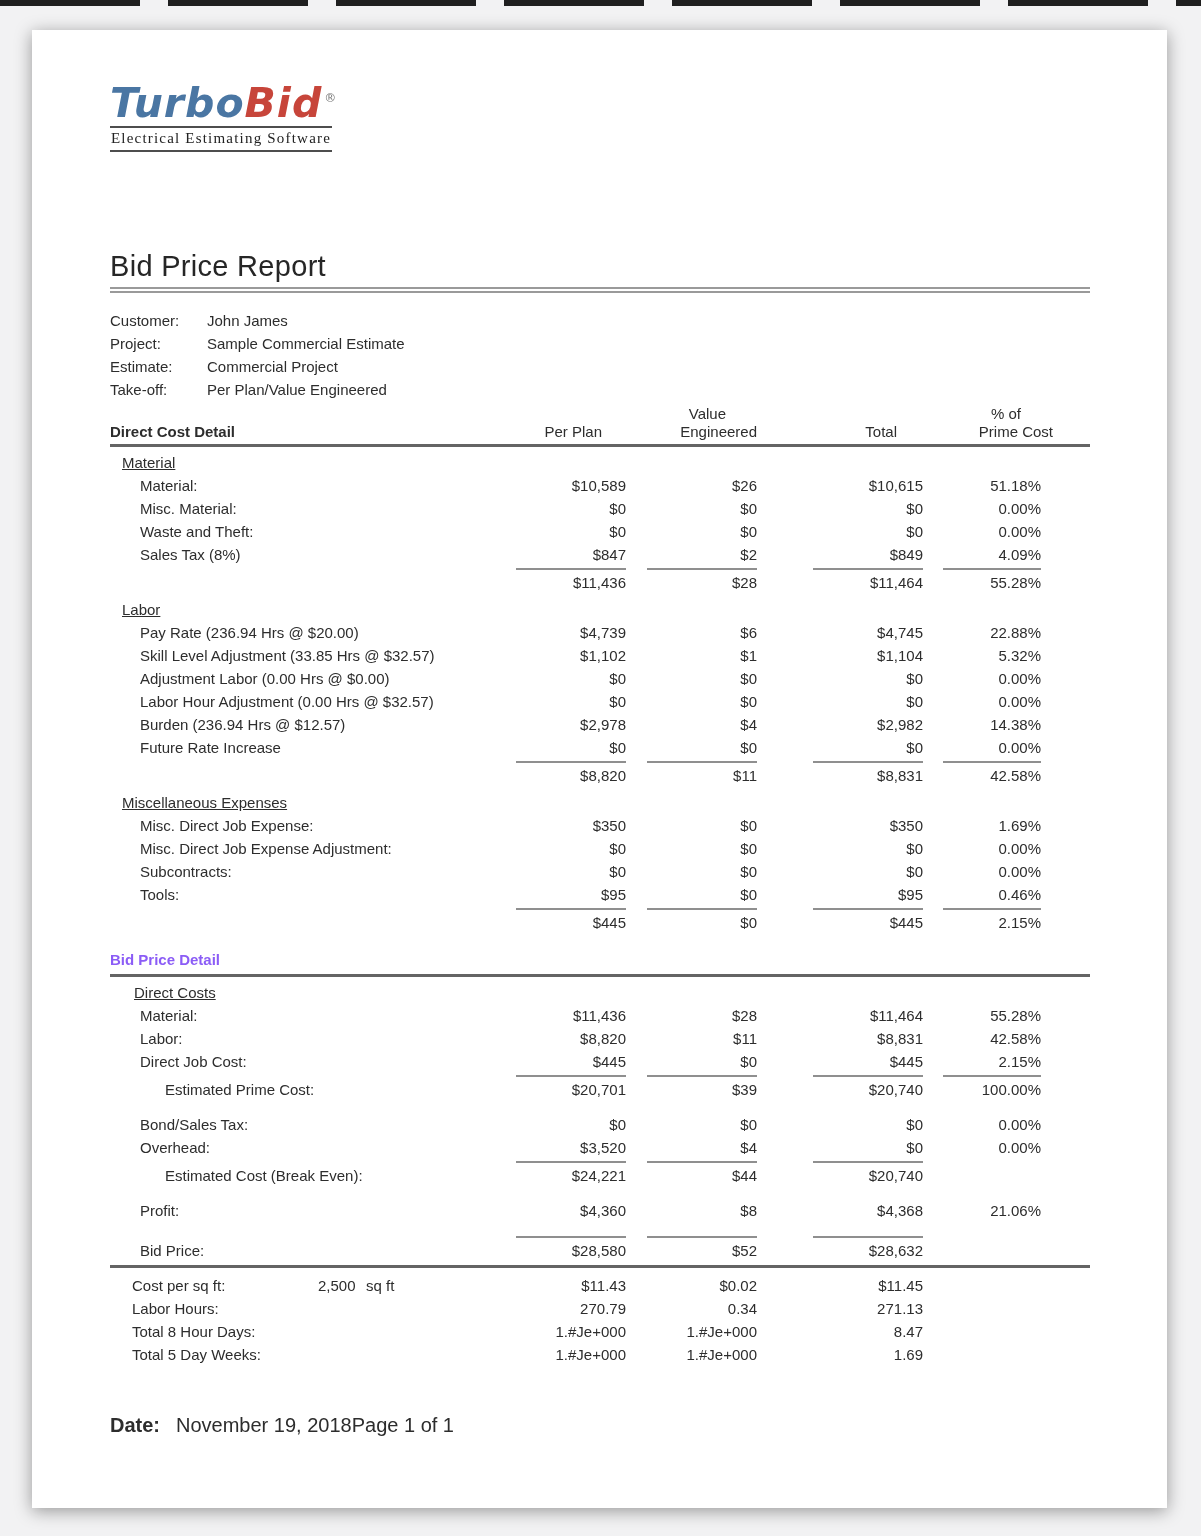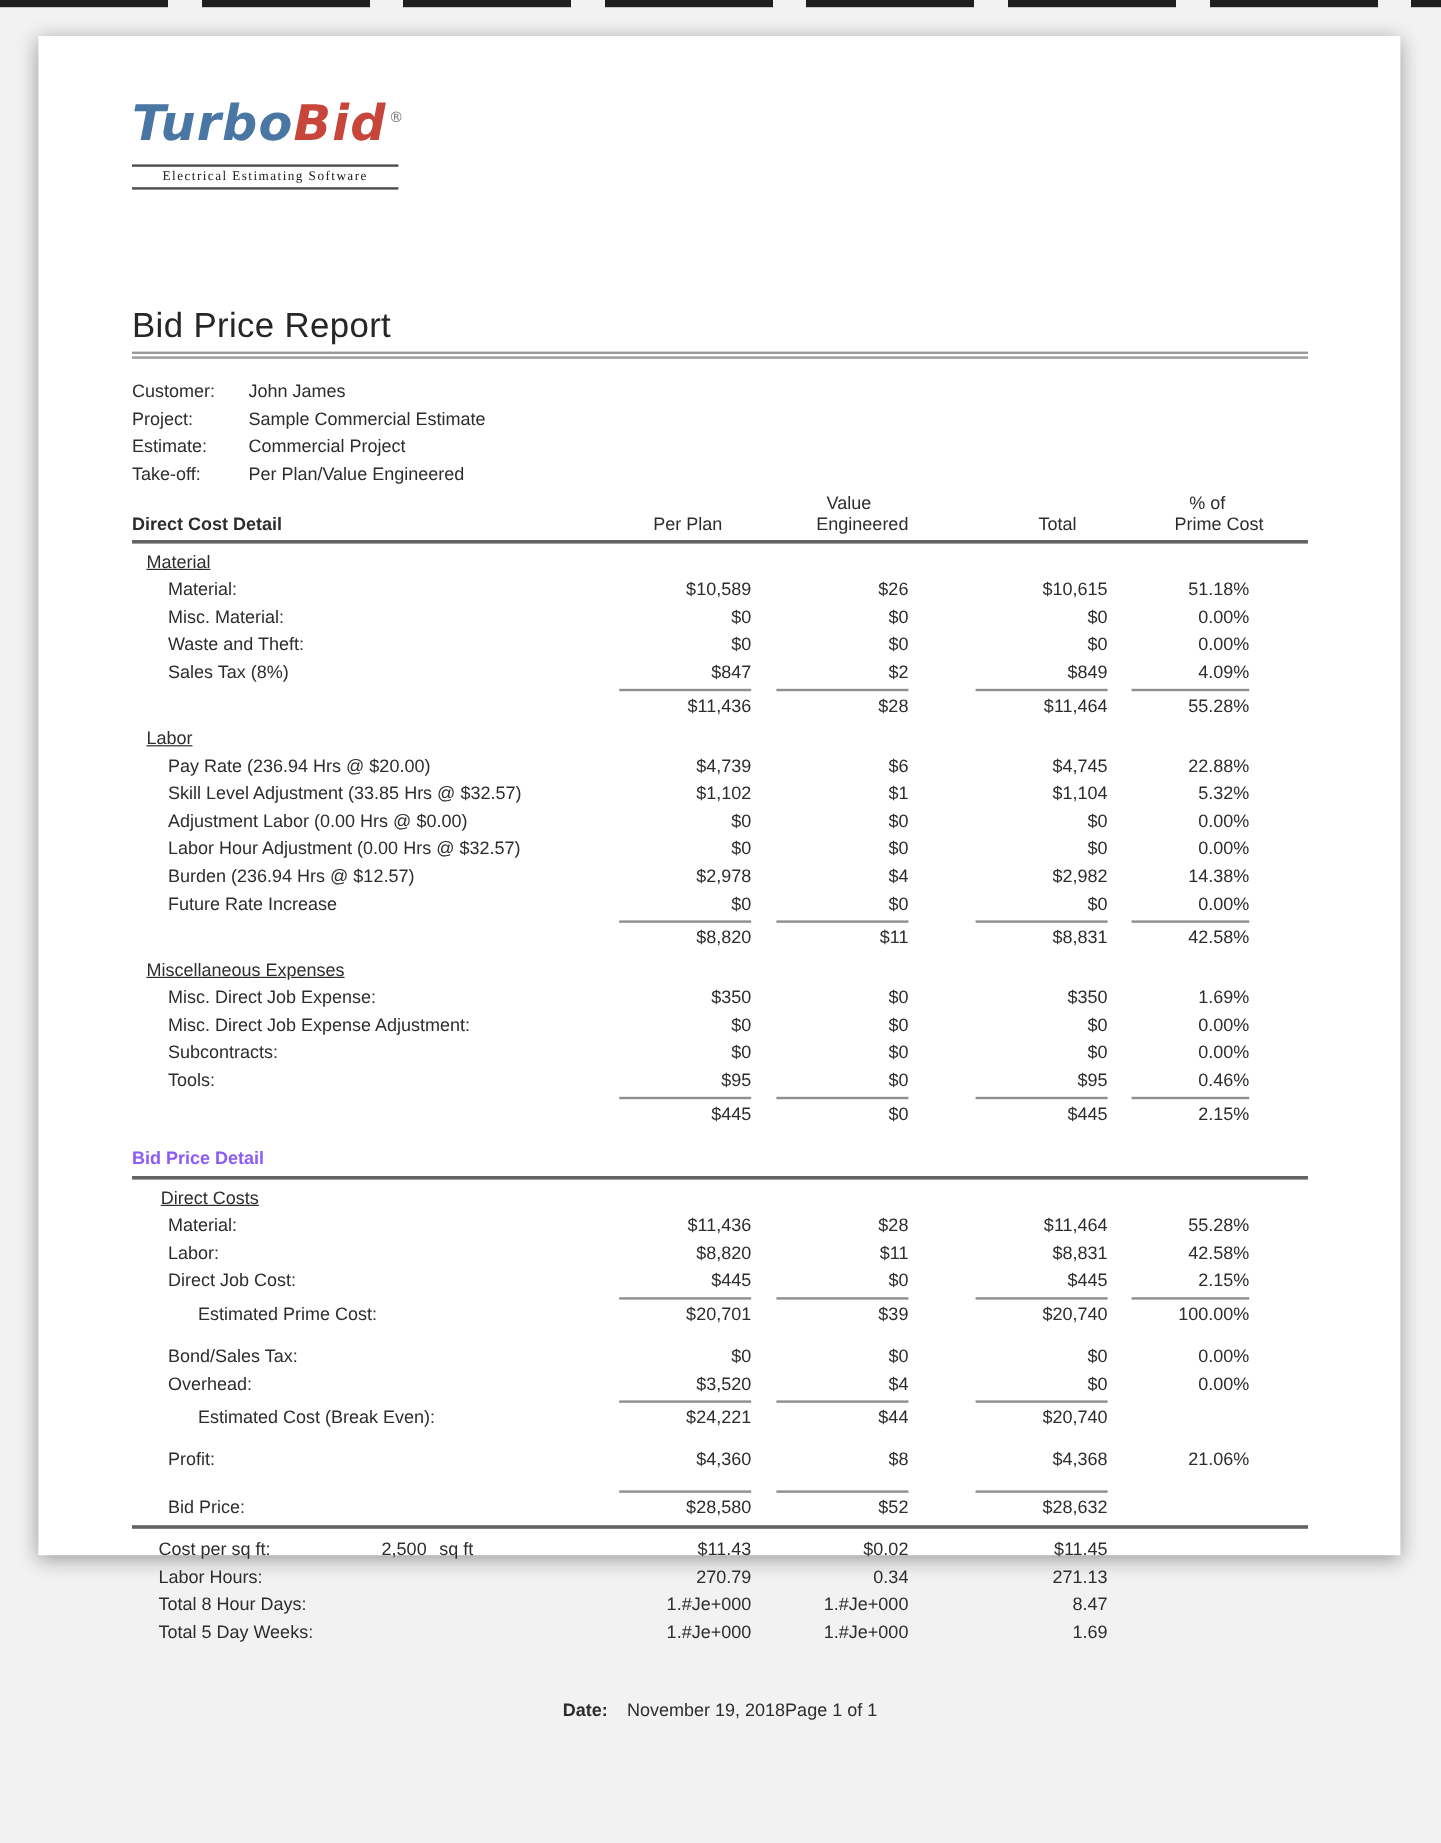--- a/index.html
+++ b/index.html
@@ -7,41 +7,41 @@
     background:#f2f2f3;
     font-family:"Liberation Sans", sans-serif;
     color:#2d2d2d;
   }
   .canvas{position:relative;width:1201px;height:1536px;overflow:hidden;background:#f2f2f3;}
   .top-strip{
     position:absolute;top:0;left:0;right:0;height:6px;
     background:repeating-linear-gradient(90deg,#1f1f1f 0 140px, rgba(31,31,31,0) 140px 168px);
   }
   .page{
-    position:absolute;left:32px;top:30px;width:1135px;height:1266px;
+    position:absolute;left:32px;top:30px;width:1135px;height:1478px;
     background:#ffffff;
     box-shadow:0 3px 16px rgba(0,0,0,0.38);
     padding:45px 77px 0 78px;
     box-sizing:border-box;
   }
   
   .logo{width:222px;}
   .logo-text{
     font-family:"DejaVu Sans", sans-serif;
     font-size:41px;font-weight:bold;font-style:italic;
     line-height:46px;letter-spacing:1px;white-space:nowrap;
   }
   .logo-turbo{color:#4a76a3;}
   .logo-bid{color:#c7453a;}
   .logo-reg{font-size:12px;color:#777;vertical-align:super;font-style:normal;font-weight:normal;margin-left:2px;}
   .logo-tagline{
     font-family:"Liberation Serif", serif;
-    font-size:11px;letter-spacing:1.2px;color:#222;
+    font-size:15px;letter-spacing:1.2px;color:#222;
     border-top:2px solid #4d4d4d;border-bottom:2px solid #4d4d4d;
-    padding:2px 0 3px;text-align:center;margin-top:11px;
+    padding:2px 0 3px;text-align:center;margin-top:0;
   }
   
   .title{font-size:29px;font-weight:400;margin:98px 0 0;letter-spacing:0.3px;color:#262626;}
   .title-rule{margin-top:4px;height:2px;border-top:2px solid #9a9a9a;border-bottom:2px solid #9a9a9a;}
   .meta{margin-top:16px;font-size:15px;}
   .meta-row{display:flex;line-height:23px;}
   .meta-label{width:97px;}
   
   .trow,.hdr-row,.rulerow{
     display:grid;
@@ -73,21 +73,21 @@
   .subtotal-row{line-height:22px;}
   .section-head{font-weight:bold;font-size:15px;line-height:23px;margin-top:14px;color:#8b5cf6;}
   .mt20{margin-top:20px;}
   .gap-above{margin-top:12px;}
   .ba-lbl{padding-left:22px;position:relative;}
   .sqft-num{position:absolute;left:208px;}
   .sqft-unit{position:absolute;left:256px;}
   
   .footer{
     position:absolute;left:78px;right:77px;top:1384px;
-    display:flex;justify-content:center;font-size:15px;line-height:23px;
+    display:flex;justify-content:flex-start;font-size:20px;line-height:23px;
   }
   .date-label{font-weight:bold;margin-right:16px;}
 </style>
 </head>
 <body>
 
 <div class="canvas">
   <div class="top-strip"></div>
 
   <div class="page">

